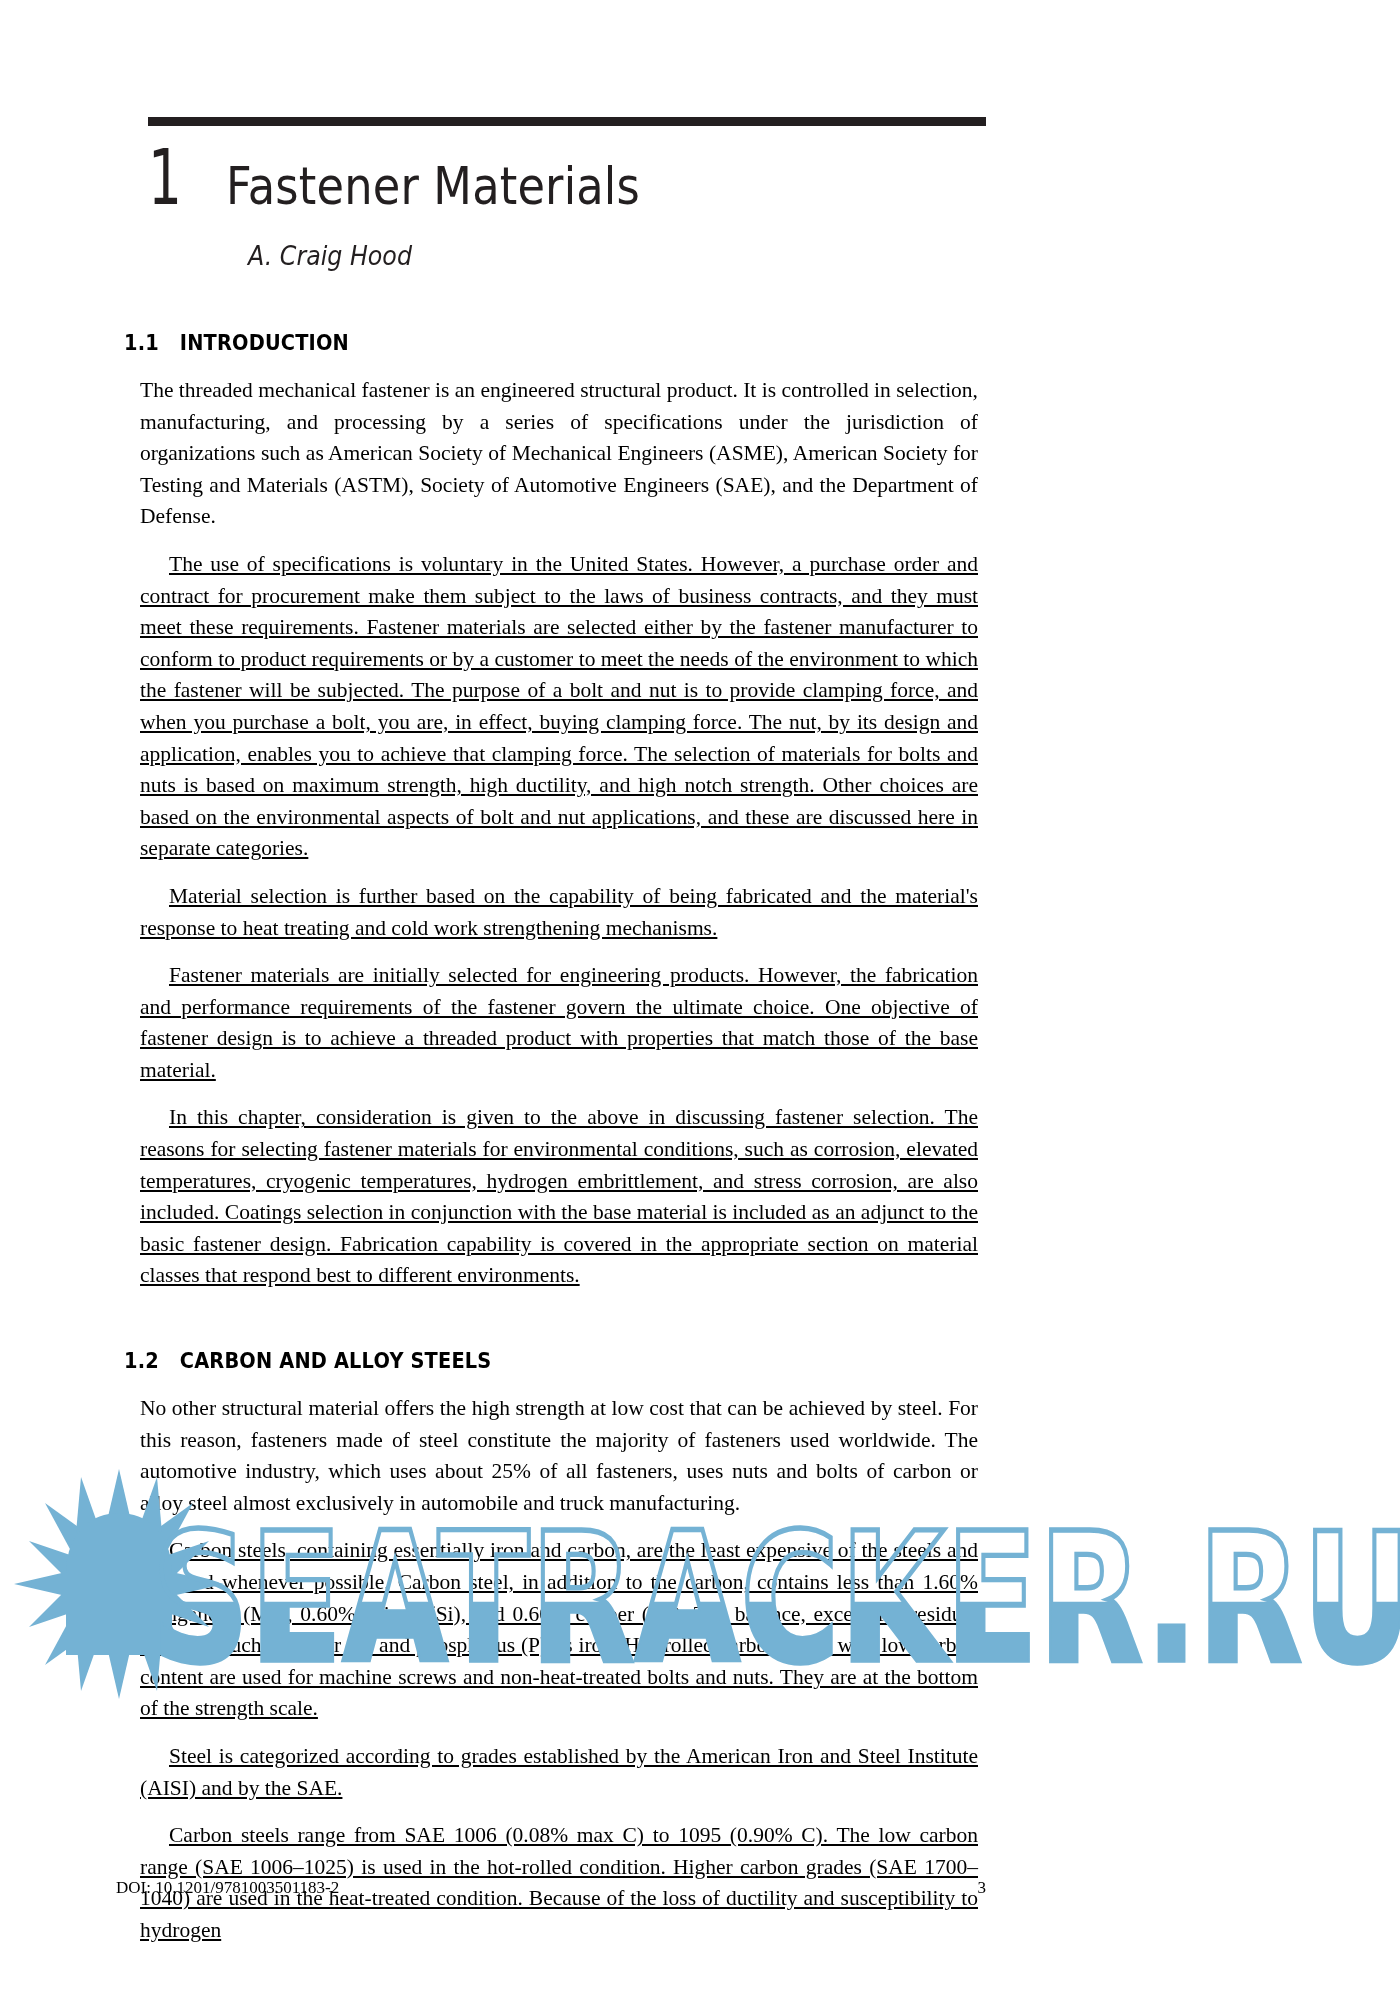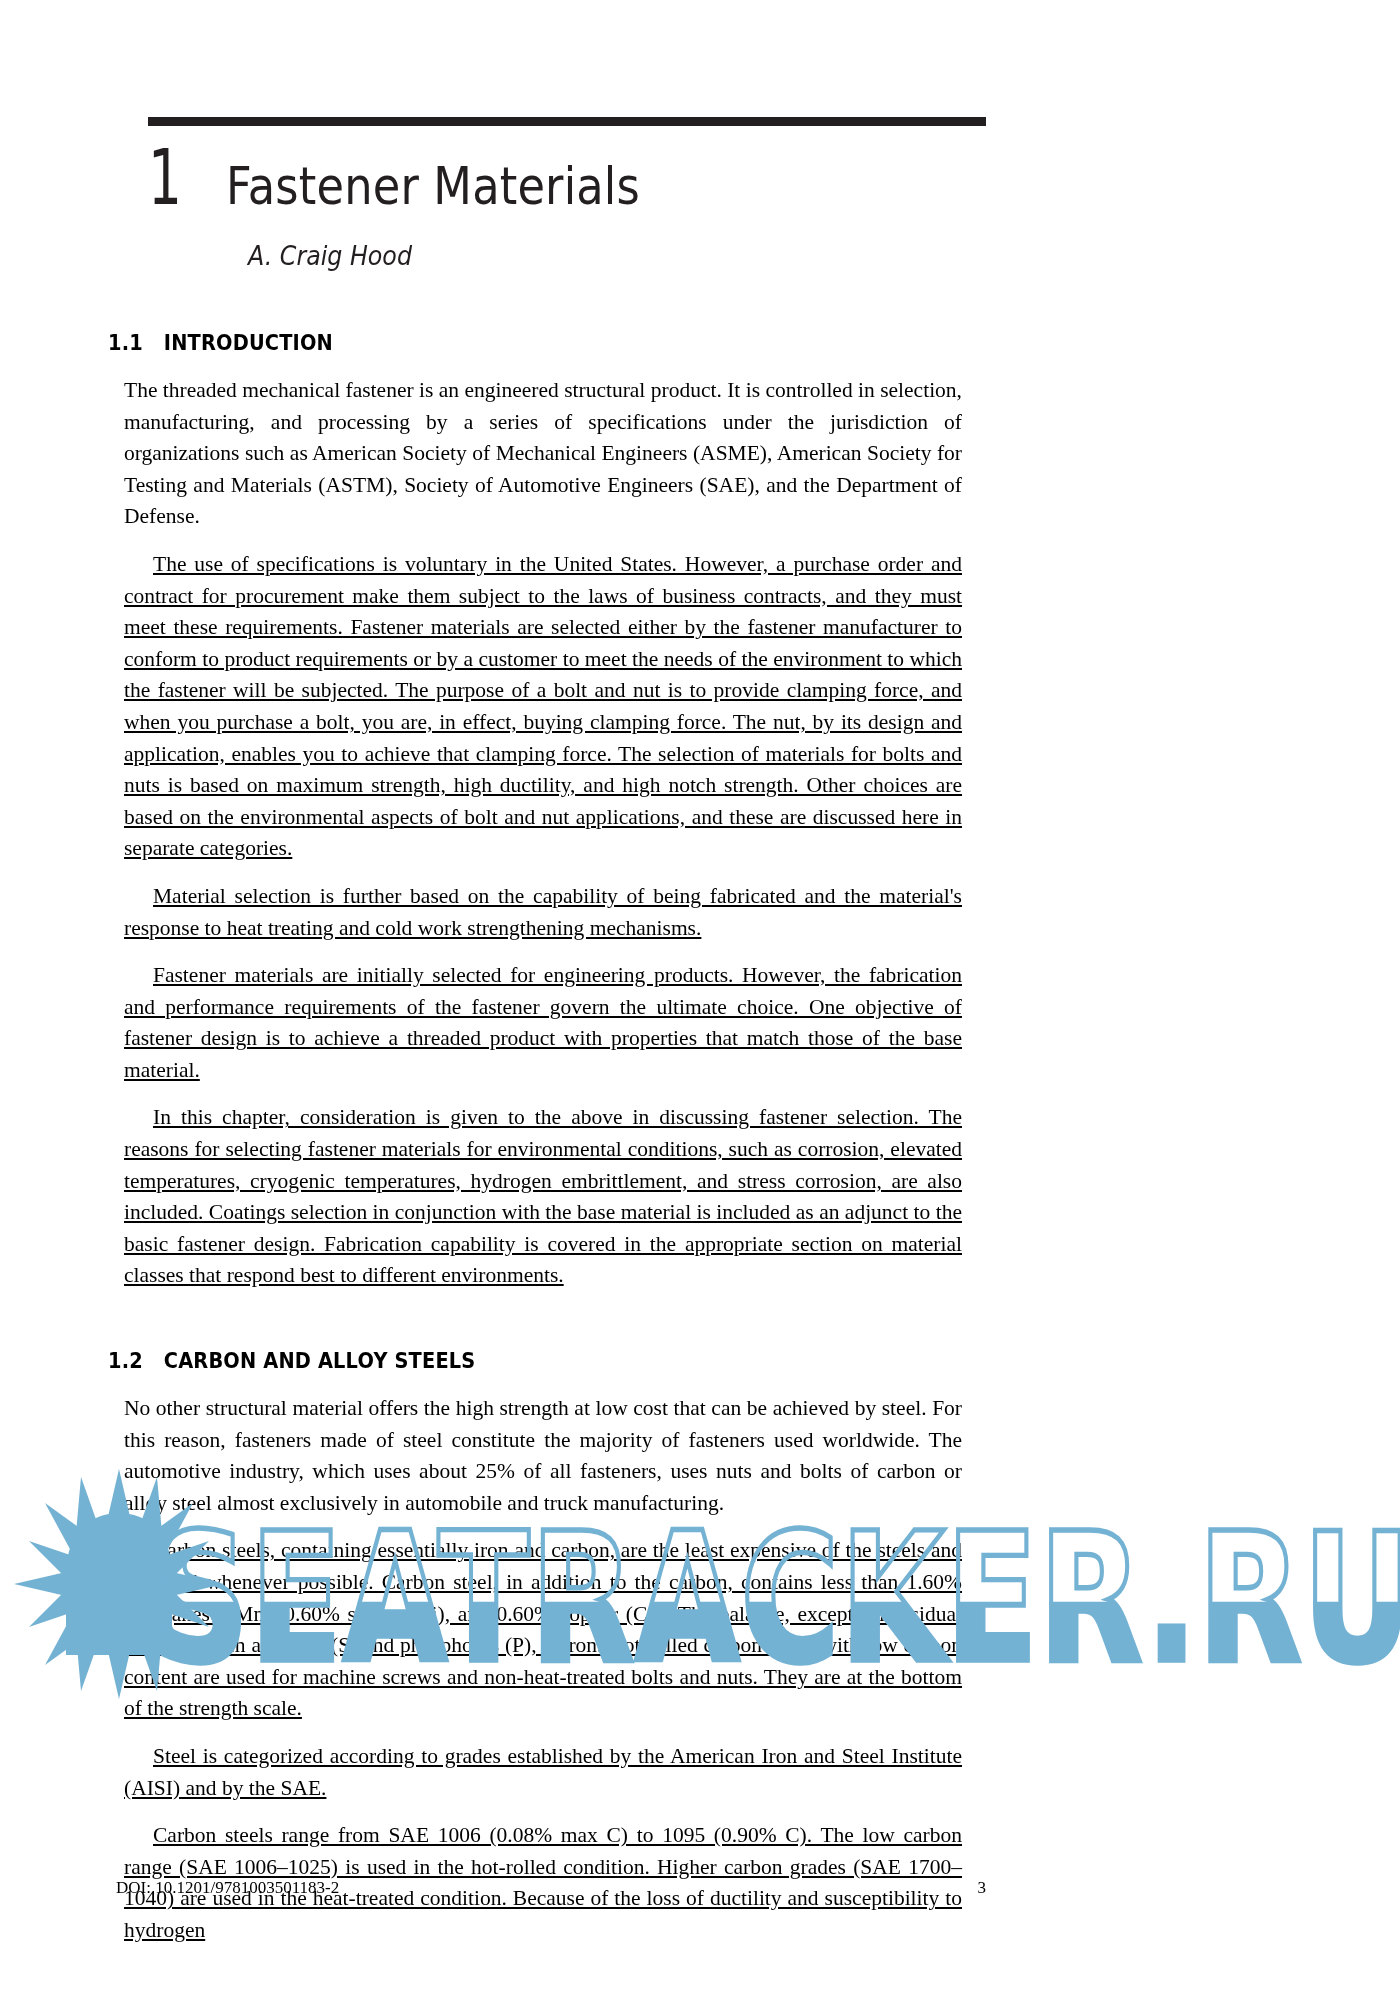--- a/index.html
+++ b/index.html
@@ -68,21 +68,21 @@
     font-size: 27px;
     color: #231f20;
     transform: scaleX(0.88);
     transform-origin: left top;
     white-space: nowrap;
   }
 
   
   .column {
     position: absolute;
-    left: 108px;
+    left: 124px;
     top: 330px;
     width: 870px;
   }
 
   .section-heading {
     font-family: "DejaVu Sans", "Liberation Sans", sans-serif;
     font-weight: bold;
     font-size: 21.5px;
     color: #000;
     letter-spacing: 0.2px;

